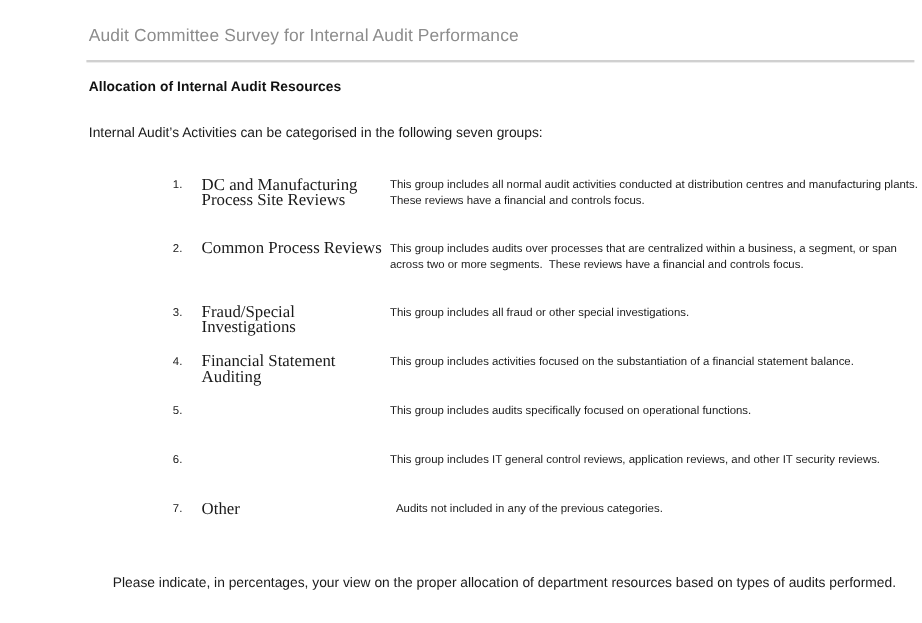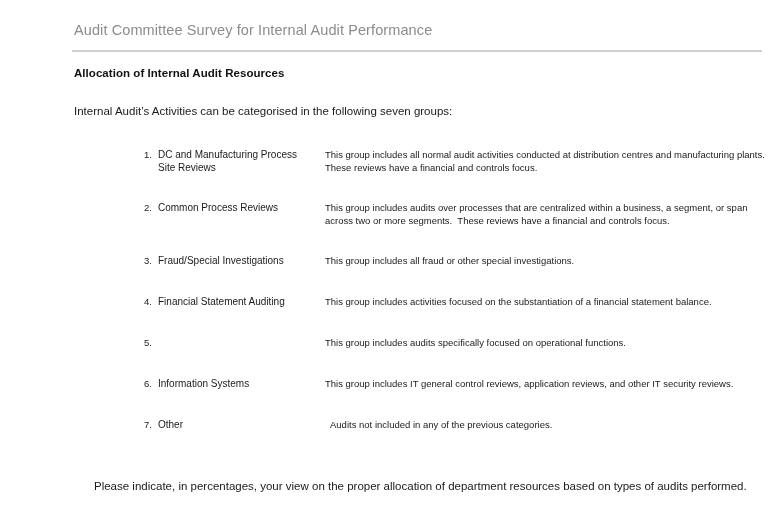--- a/index.html
+++ b/index.html
@@ -90,26 +90,27 @@
     top: 0;
     width: 15px;
     font-size: 9.5px;
     line-height: 13px;
     color: #1a1a1a;
     text-align: left;
   }
 
   .group-label {
     position: absolute;
-    left: 126px;
+    left: 136px;
     top: 0;
     width: 155px;
-    font-size: 10px;
+    font-size: 14px;
     line-height: 13px;
     color: #1a1a1a;
+    font-family: Liberation Serif, serif;
   }
 
   .group-desc {
     position: absolute;
     left: 293px;
     top: 0;
     width: 445px;
     font-size: 9.5px;
     line-height: 13px;
     color: #1a1a1a;
@@ -165,21 +166,20 @@
         <div class="group-num">4.</div>
         <div class="group-label">Financial Statement Auditing</div>
         <div class="group-desc">This group includes activities focused on the substantiation of a financial statement balance.</div>
       </div>
       <div class="group-row" style="position: absolute; left: 0px; top: 188px;">
         <div class="group-num">5.</div>
         <div class="group-desc">This group includes audits specifically focused on operational functions.</div>
       </div>
       <div class="group-row" style="position: absolute; left: 0px; top: 229px;">
         <div class="group-num">6.</div>
-        <div class="group-label">Information Systems</div>
         <div class="group-desc">This group includes IT general control reviews, application reviews, and other IT security reviews.</div>
       </div>
       <div class="group-row" style="position: absolute; left: 0px; top: 270px;">
         <div class="group-num">7.</div>
         <div class="group-label">Other</div>
         <div class="group-desc indented">Audits not included in any of the previous categories.</div>
       </div>
     </div>
 
   <div class="footer-text">Please indicate, in percentages, your view on the proper allocation of department resources based on types of audits performed.</div>

